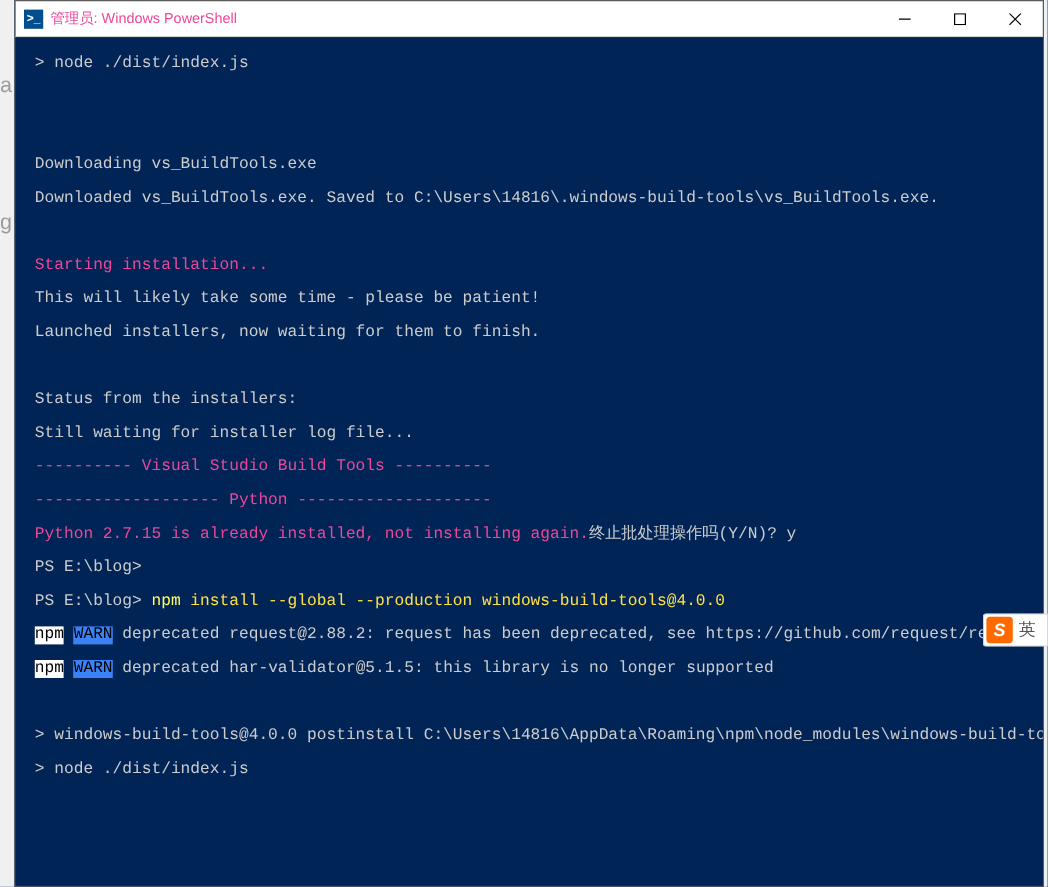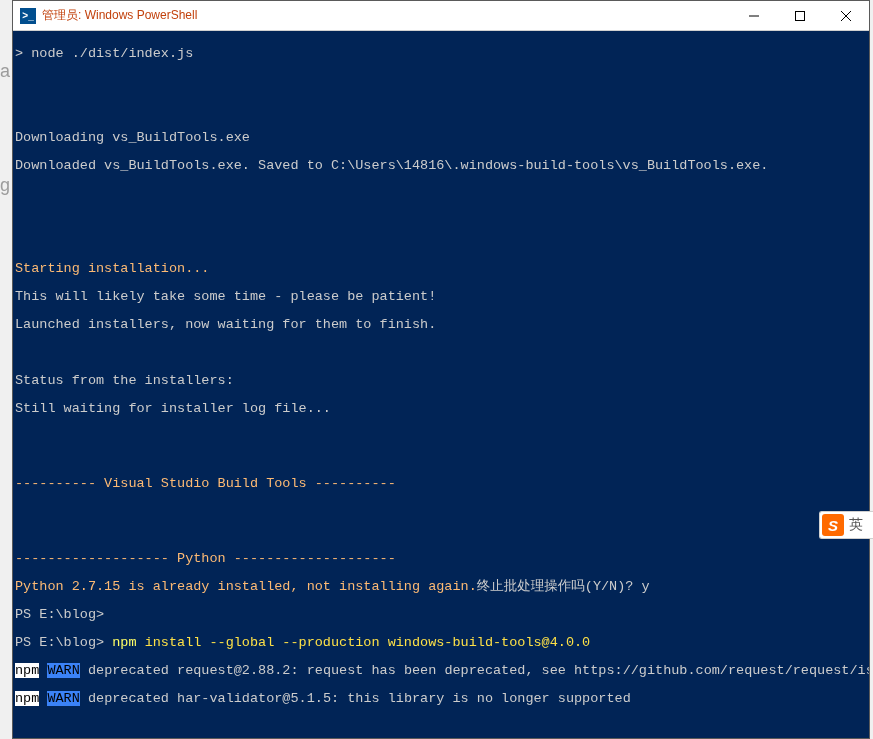--- a/index.html
+++ b/index.html
@@ -40,46 +40,46 @@
     justify-content: center;
     color: #fff;
     font-size: 10px;
     font-weight: bold;
     font-family: Arial, sans-serif;
   }
   .titlebar-text {
     flex: 1;
     font-family: "Microsoft YaHei", "Segoe UI", sans-serif;
     font-size: 12px;
-    color: #c2410c;
+    color: #ec4899;
   }
   .win-buttons { display: flex; height: 100%; }
   .win-btn {
     width: 46px;
     height: 100%;
     display: flex;
     align-items: center;
     justify-content: center;
     font-family: Arial, sans-serif;
     font-size: 11px;
     color: #000;
   }
   .win-btn svg { display: block; }
   .terminal {
     flex: 1;
     background: #012456;
     color: #cccccc;
     font-size: 13.5px;
     line-height: 14px;
-    padding: 2px 2px;
+    padding: 2px 16px;
     overflow: hidden;
     white-space: pre;
   }
   .terminal .ln { display: block; min-height: 14px; }
-  .g { color: #fdba74; margin-top: 47px; }
+  .g { color: #ec4899; }
   .y { color: #fde047; }
   .cmd { color: #ffff66; }
   .pt { color: #cccccc; }
   .warn-lbl { background: #3b82f6; color: #000; }
   .npm-word { background: #ffffff; color: #000; }
   .ime-badge {
     position: absolute;
     right: 0;
     top: 511px;
     width: 54px;

